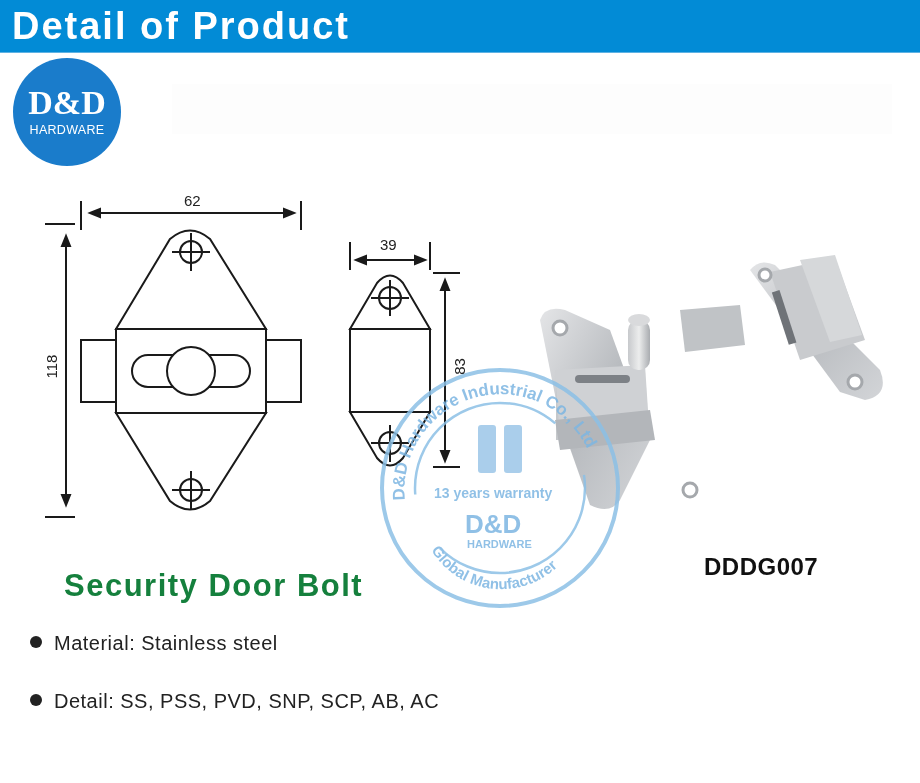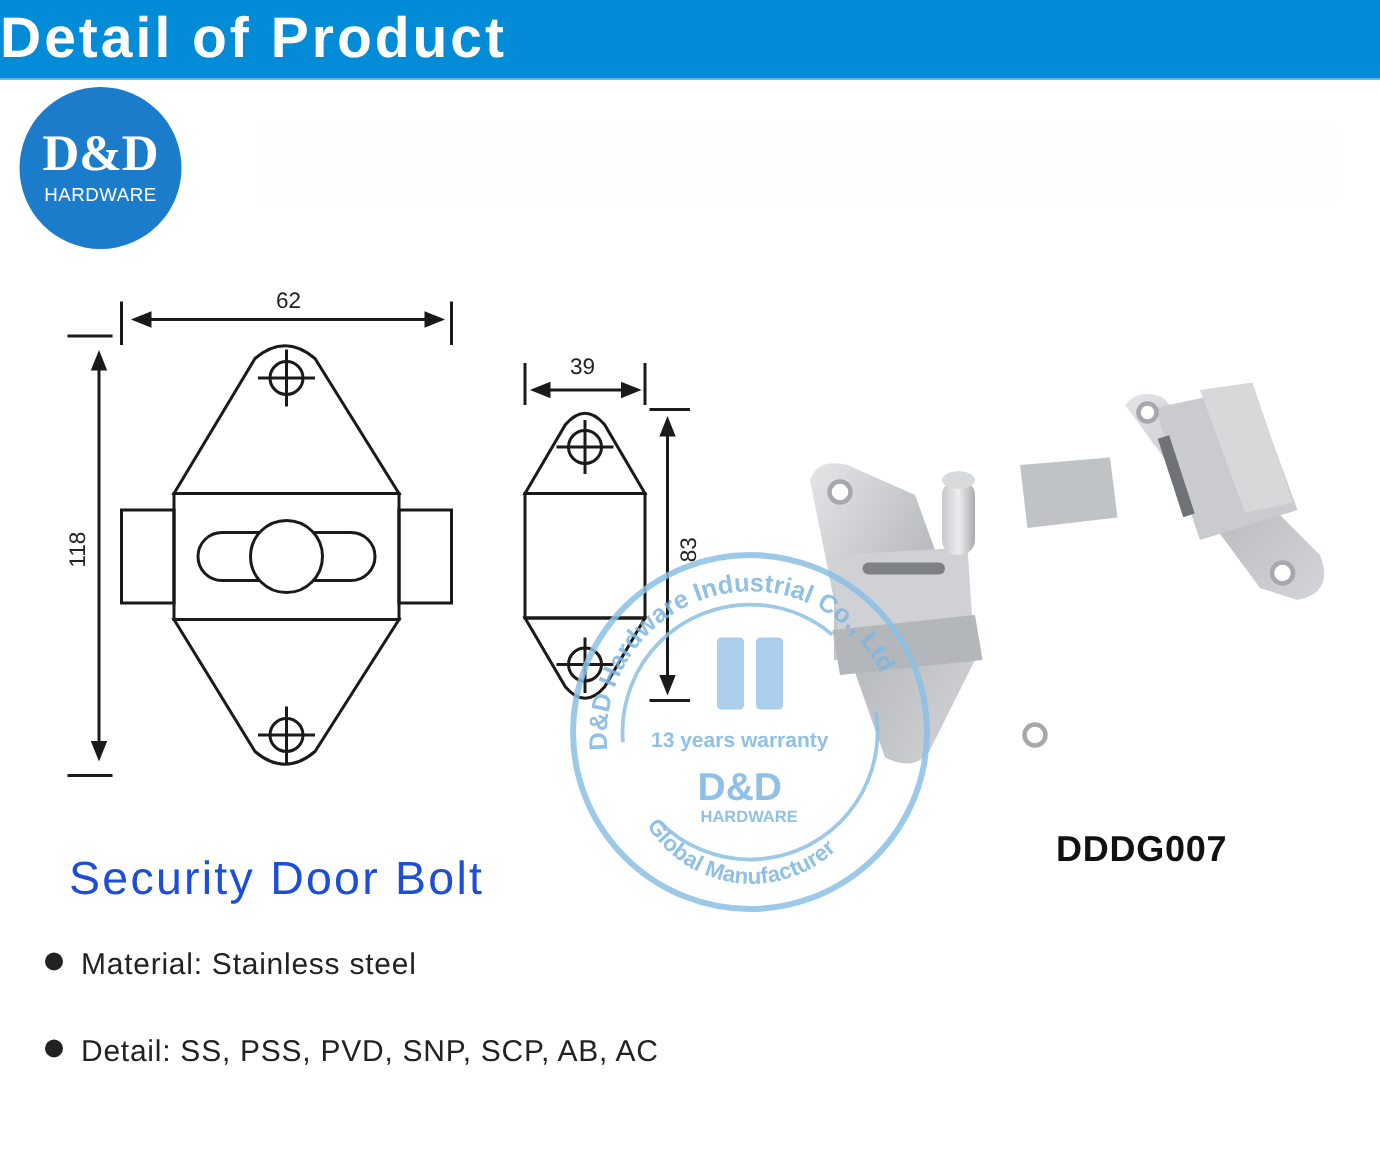--- a/index.html
+++ b/index.html
@@ -1,25 +1,25 @@
 <!DOCTYPE html>
 <html><head>
 <meta charset="utf-8">
 <style>
   html, body { margin:0; padding:0; }
   body { width:920px; height:783px; background:#ffffff; position:relative; overflow:hidden; font-family:"Liberation Sans", sans-serif; }
   .banner { position:absolute; left:0; top:0; width:920px; height:52px; background:#028bd6; border-bottom:1px solid #5fb2e3; }
-  .banner-title { position:absolute; left:0; top:4px; color:#ffffff; font-size:38px; font-weight:bold; letter-spacing:2px; line-height:44px; }
+  .banner-title { position:absolute; left:12px; top:4px; color:#ffffff; font-size:38px; font-weight:bold; letter-spacing:2px; line-height:44px; }
   .logo { position:absolute; left:13px; top:58px; width:108px; height:108px; border-radius:50%; background:#1a7ccb; color:#fff; text-align:center; }
   .logo-dd { position:absolute; left:0; right:0; top:28px; font-family:"Liberation Serif", serif; font-weight:bold; font-size:34px; line-height:34px; }
   .logo-hw { position:absolute; left:0; right:0; top:65px; font-size:12.5px; letter-spacing:0.3px; }
   .faint { position:absolute; left:172px; top:84px; width:720px; height:50px; background:#fdfdfd; }
   svg.draw { position:absolute; left:0; top:0; }
   .dim { position:absolute; font-size:15px; color:#222; }
-  .product-title { position:absolute; left:46px; top:568px; font-size:31px; font-weight:normal; color:#1d4ed8; letter-spacing:1.5px; }
+  .product-title { position:absolute; left:64px; top:568px; font-size:31px; font-weight:bold; color:#15803d; letter-spacing:1.5px; }
   .spec { position:absolute; left:30px; font-size:20px; color:#222; letter-spacing:0.5px; }
   .spec .bullet { display:inline-block; width:12px; height:12px; border-radius:50%; background:#222; margin-right:12px; vertical-align:middle; position:relative; top:-3px; }
   .model { position:absolute; left:704px; top:553px; font-size:24px; font-weight:bold; color:#111; letter-spacing:0.5px; }
   .stamp-text { font-family:"Liberation Sans", sans-serif; fill:#7db6e2; font-weight:bold; }
 </style>
 </head>
 <body>
 
 <div class="banner">
   <div class="banner-title">Detail of Product</div>

